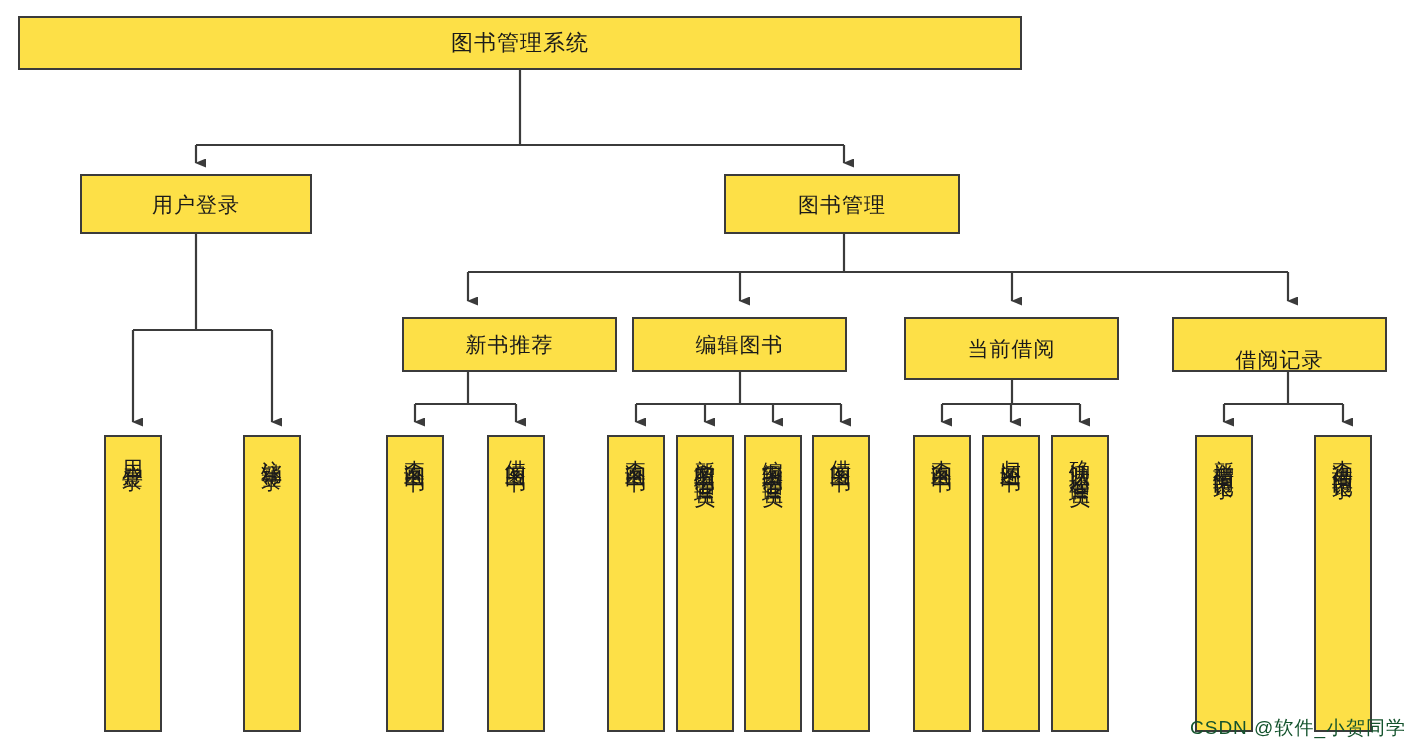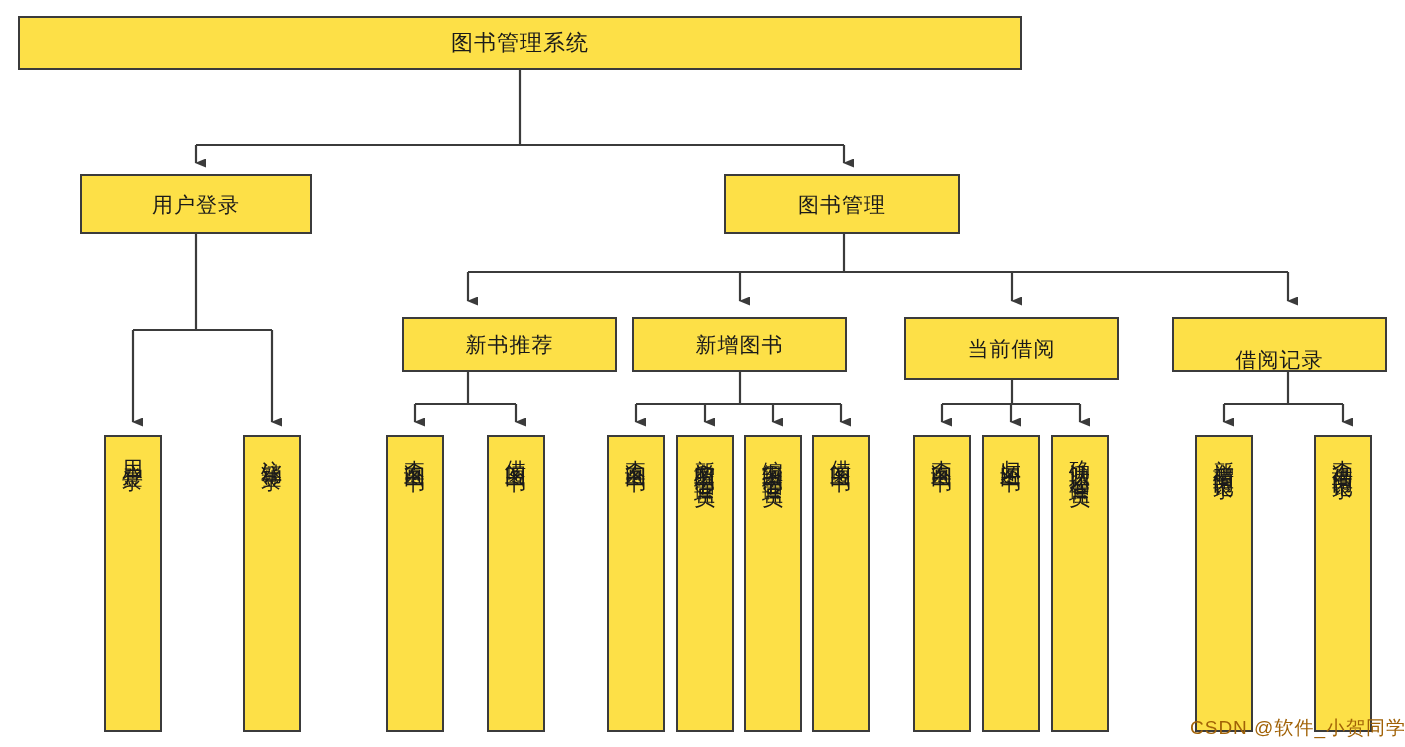--- a/index.html
+++ b/index.html
@@ -51,21 +51,21 @@
     text-align:left;
   }
   .node.vert .vtext{
     writing-mode:vertical-rl;
     text-orientation:upright;
     display:block;
   }
   .watermark{
     position:absolute;
     font-size:19px;
-    color:#a16207;
+    color:#14532d;
     letter-spacing:1px;
     white-space:nowrap;
     user-select:none;
   }
 </style>
 </head>
 <body>
 
 <div id="diagram-root">
 
@@ -127,21 +127,21 @@
     <span>用户登录</span>
   </div>
   <div class="node horiz" style="left:712px;top:174px;width:236px;height:60px;margin-left:12px;">
     <span>图书管理</span>
   </div>
 
   <div class="node horiz" style="left:362px;top:317px;width:215px;height:55px;margin-left:40px;">
     <span>新书推荐</span>
   </div>
   <div class="node horiz" style="left:632px;top:317px;width:215px;height:55px;">
-    <span>新增图书</span>
+    <span>编辑图书</span>
   </div>
   <div class="node horiz" style="left:904px;top:317px;width:215px;height:63px;">
     <span>当前借阅</span>
   </div>
   <div class="node horiz" style="left:1172px;top:317px;width:215px;height:55px;align-items:flex-end;">
     <span>借阅记录</span>
   </div>
 
   <div class="node vert" style="left:104px;top:435px;width:58px;height:297px;">
     <span class="vtext">用户登录</span>

